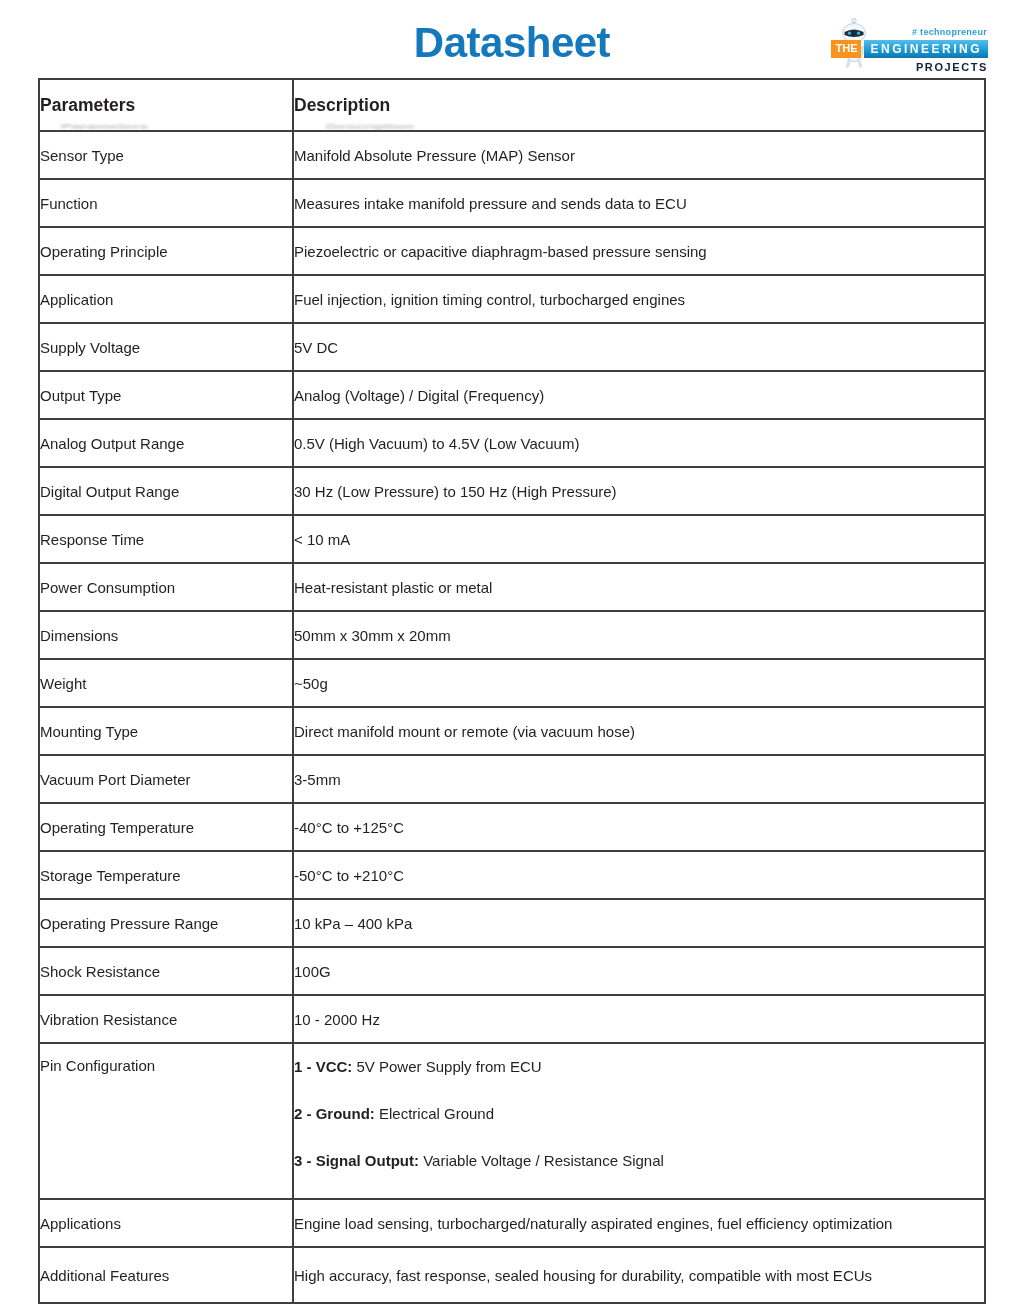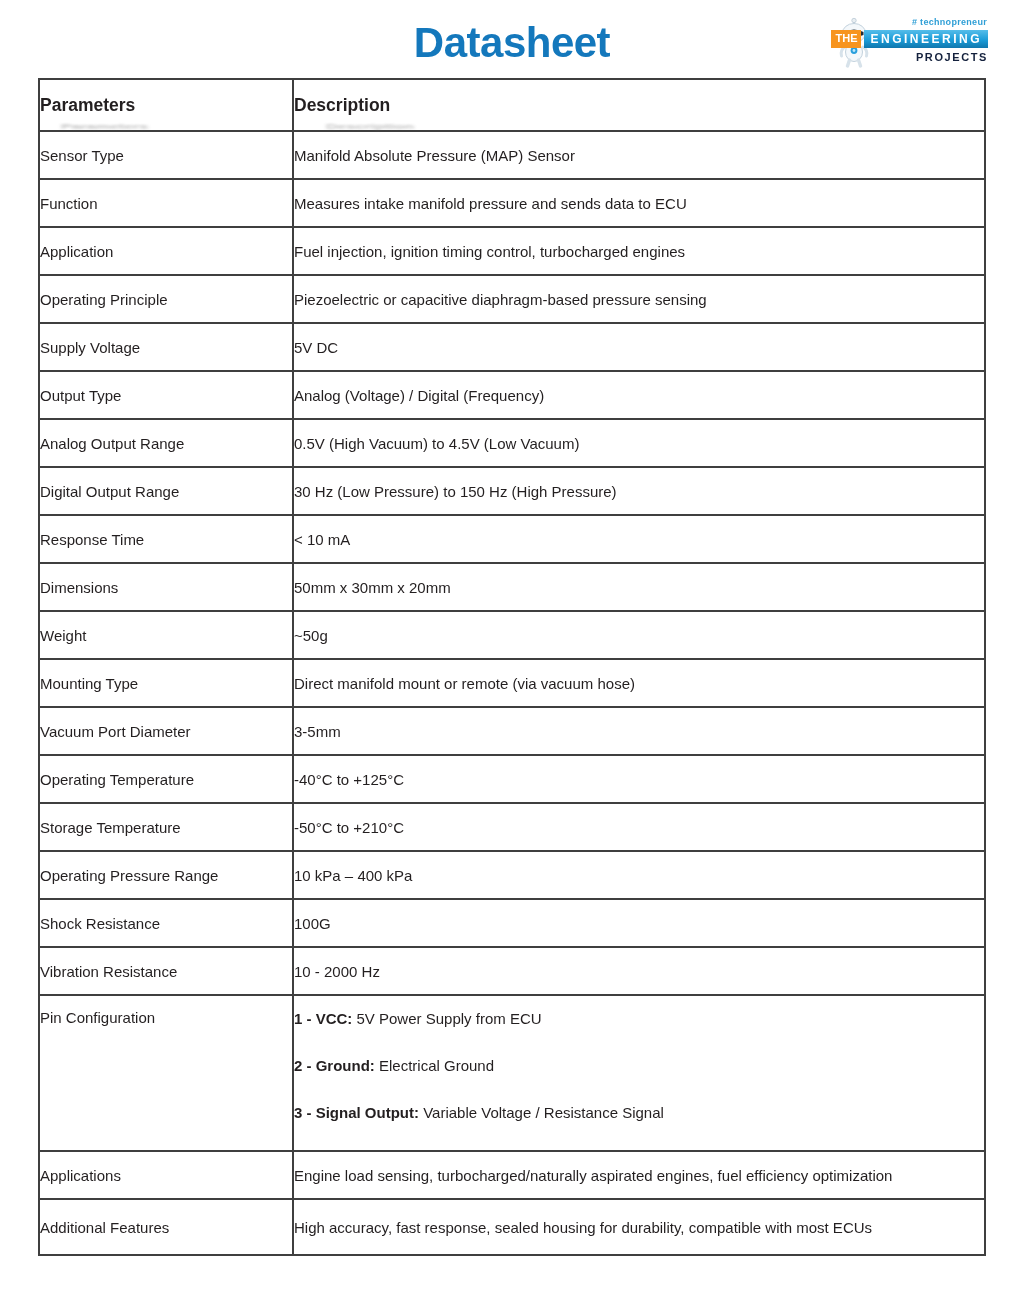--- a/index.html
+++ b/index.html
@@ -19,21 +19,21 @@
     overflow:hidden;
   }
   
   .page-title{
     position:absolute;top:19px;left:0;width:100%;
     text-align:center;font-size:42px;font-weight:bold;
     color:var(--title-blue);letter-spacing:-0.5px;
   }
   .logo{position:absolute;top:14px;right:36px;width:152px;height:56px;}
   .logo-robot{position:absolute;left:0;top:2px;width:36px;height:52px;}
-  .logo-text{position:absolute;left:38px;top:3px;right:0;text-align:right;}
+  .logo-text{position:absolute;left:38px;top:13px;right:0;text-align:right;}
   .logo-tagline{
     color:var(--tagline-blue);font-size:9px;font-weight:bold;
     margin:0 1px 3px 0;letter-spacing:0.3px;
   }
   .logo-boxes{display:flex;justify-content:flex-end;gap:3px;}
   .logo-the{
     background:var(--logo-orange);color:#fff;font-weight:bold;
     font-size:11px;padding:3px 4px;line-height:1;
   }
   .logo-eng{
@@ -134,46 +134,50 @@
   <tbody>
       <tr>
         <td class="param-cell">Sensor Type</td>
         <td class="desc-cell">Manifold Absolute Pressure (MAP) Sensor</td>
       </tr>
       <tr>
         <td class="param-cell">Function</td>
         <td class="desc-cell">Measures intake manifold pressure and sends data to ECU</td>
       </tr>
       <tr>
+        <td class="param-cell">Operating Principle</td>
+        <td class="desc-cell">Piezoelectric or capacitive diaphragm-based pressure sensing</td>
+      </tr>
+      <tr>
         <td class="param-cell">Application</td>
         <td class="desc-cell">Fuel injection, ignition timing control, turbocharged engines</td>
       </tr>
       <tr>
-        <td class="param-cell">Operating Principle</td>
-        <td class="desc-cell">Piezoelectric or capacitive diaphragm-based pressure sensing</td>
-      </tr>
-      <tr>
         <td class="param-cell">Supply Voltage</td>
         <td class="desc-cell">5V DC</td>
       </tr>
       <tr>
         <td class="param-cell">Output Type</td>
         <td class="desc-cell">Analog (Voltage) / Digital (Frequency)</td>
       </tr>
       <tr>
         <td class="param-cell">Analog Output Range</td>
         <td class="desc-cell">0.5V (High Vacuum) to 4.5V (Low Vacuum)</td>
       </tr>
       <tr>
         <td class="param-cell">Digital Output Range</td>
         <td class="desc-cell">30 Hz (Low Pressure) to 150 Hz (High Pressure)</td>
       </tr>
       <tr>
         <td class="param-cell">Response Time</td>
         <td class="desc-cell">&lt; 10 mA</td>
+      </tr>
+      <tr>
+        <td class="param-cell">Power Consumption</td>
+        <td class="desc-cell">Heat-resistant plastic or metal</td>
       </tr>
       <tr>
         <td class="param-cell">Dimensions</td>
         <td class="desc-cell">50mm x 30mm x 20mm</td>
       </tr>
       <tr>
         <td class="param-cell">Weight</td>
         <td class="desc-cell">~50g</td>
       </tr>
       <tr>

